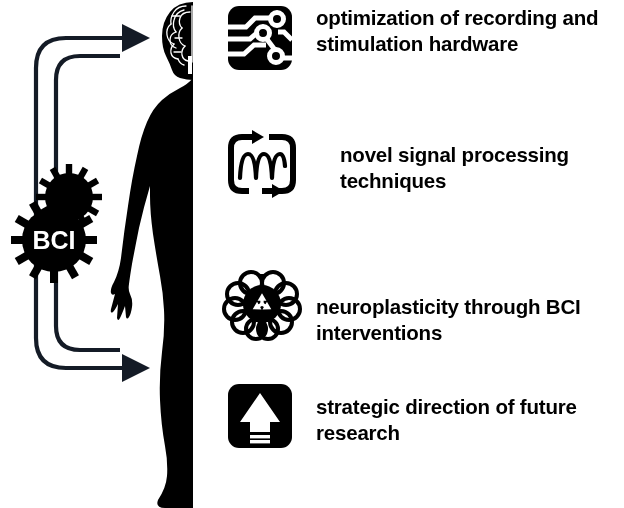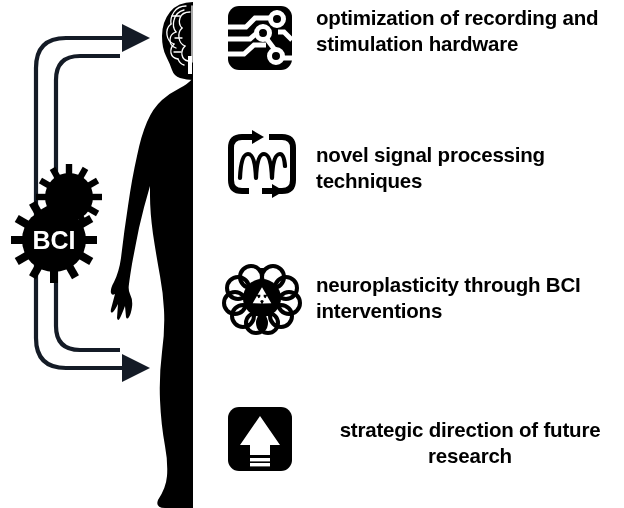--- a/index.html
+++ b/index.html
@@ -69,23 +69,23 @@
     font-size: 20.5px;
     font-weight: bold;
     line-height: 1.28;
     color: #000000;
     letter-spacing: -0.2px;
     padding-left: 14px;
     padding-top: 4px;
     white-space: pre-line;
   }
   #row-0 { top: 2px; }
-  #row-1 { top: 128px; }
-  #row-2 { top: 260px; }
-  #row-3 { top: 403px; text-align: center; }
+  #row-1 { top: 128px; gap: 24px; }
+  #row-2 { top: 250px; align-items: flex-end; }
+  #row-3 { top: 380px; }
   #row-0 .row-label { padding-top: 3px; }
   #row-1 .row-label { padding-top: 14px; }
   #row-2 .row-label { padding-top: 12px; }
   #row-3 .row-label { padding-top: 14px; }
   svg { display: block; overflow: visible; }
 </style>
 </head>
 <body>
 
 <div id="figure-root">

